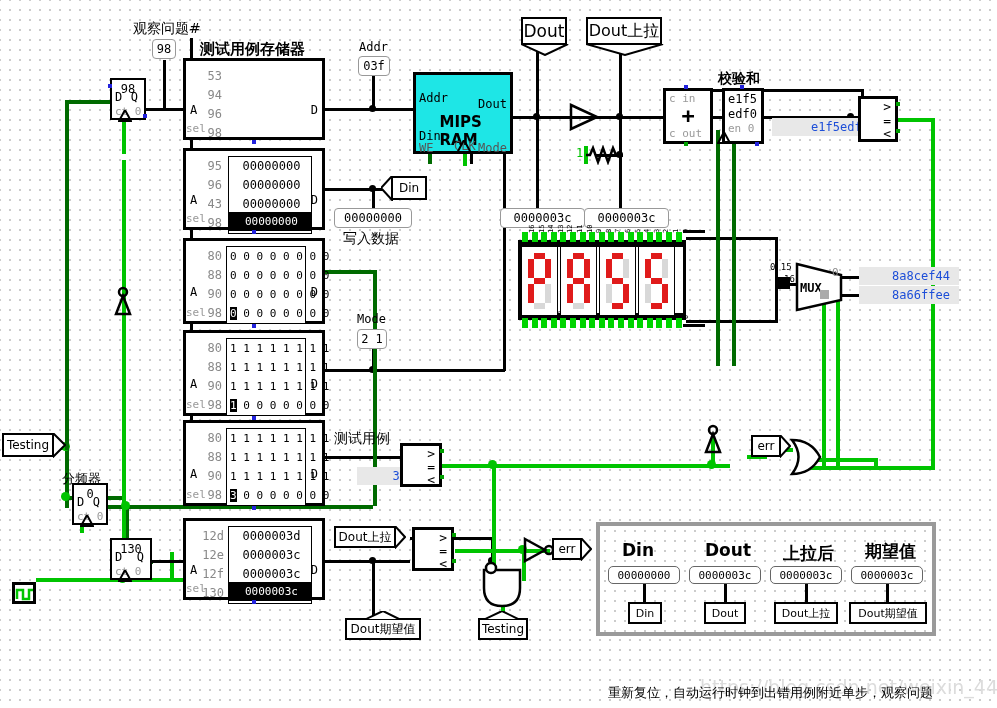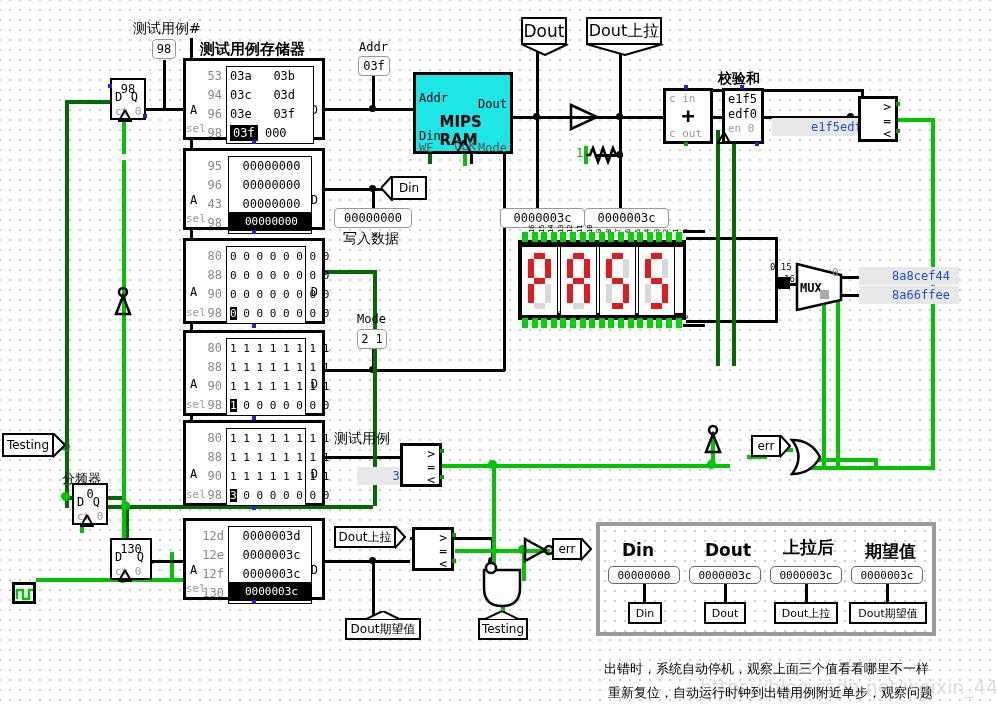--- a/index.html
+++ b/index.html
@@ -300,40 +300,34 @@
   <svg style="position:absolute;left:53px;top:433px;" width="13" height="25">
     <polygon points="0,0 12,12 0,24" fill="#fff" stroke="#000" stroke-width="2"></polygon>
   </svg>
 
   <div class="clkbox" style="left:12px;top:582px;width:24px;height:22px;">
     <svg width="20" height="18">
       <polyline points="2,14 2,5 8,5 8,14 14,14 14,5 18,5" fill="none" stroke="#00c400" stroke-width="2.5"></polyline>
     </svg>
   </div>
 
-  <div class="lbl cn" style="left:133px;top:20px;font-size:14px;">测试用例#</div>
+  <div class="lbl cn" style="left:133px;top:20px;font-size:14px;">观察问题#</div>
   <div class="probe" style="left:152px;top:39px;width:24px;height:20px;">
     <span>98</span>
   </div>
   <div class="lbl cn" style="left:200px;top:40px;font-size:15px;font-weight:bold;">测试用例存储器</div>
 
   <div class="mem" style="left:183px;top:58px;width:142px;height:82px;">
     <div class="pA" style="top:42px;">A</div>
     <div class="pD" style="top:42px;">D</div>
     <div class="addrs" style="left:14px;top:6px;width:22px;">
       <div>53</div>
       <div>94</div>
       <div>96</div>
       <div>98</div>
-    </div>
-    <div class="inner" style="left:40px;top:5px;width:88px;height:78px;">
-      <div class="row"><span>03a</span>&nbsp;&nbsp;&nbsp;<span>03b</span></div>
-      <div class="row"><span>03c</span>&nbsp;&nbsp;&nbsp;<span>03d</span></div>
-      <div class="row"><span>03e</span>&nbsp;&nbsp;&nbsp;<span>03f</span></div>
-      <div class="row"><span style="background:#000;color:#fff;padding:1px 3px;">03f</span>&nbsp;<span>000</span></div>
     </div>
     <div class="sel">sel</div>
   </div>
   <div class="pin" style="left:252px;top:140px;"></div>
   <div class="lbl" style="left:359px;top:40px;font-family:'DejaVu Sans Mono',monospace;font-size:12px;">Addr</div>
   <div class="probe" style="left:358px;top:56px;width:32px;height:20px;">
     <span>03f</span>
   </div>
 
   <div class="mem" style="left:183px;top:148px;width:142px;height:82px;">
@@ -719,21 +713,21 @@
   <div class="tunnel" style="left:478px;top:618px;width:50px;height:22px;font-size:12px;">
     <span>Testing</span>
   </div>
   <svg style="position:absolute;left:483px;top:611px;" width="38" height="9">
     <polygon points="0,9 37,9 19,0" fill="#fff" stroke="#000" stroke-width="2"></polygon>
   </svg>
 
   <div class="legend" style="left:596px;top:522px;width:340px;height:114px;">
     <h style="left:22px;top:14px;">Din</h>
     <h style="left:105px;top:14px;">Dout</h>
-    <h style="left:183px;top:10px;font-family:Liberation Mono, monospace;">上拉后</h>
+    <h style="left:183px;top:16px;font-family:Liberation Mono, monospace;">上拉后</h>
     <h style="left:265px;top:14px;">期望值</h>
 
     <div class="lv" style="left:8px;top:40px;width:72px;height:18px;">
         <span>00000000</span>
       </div>
     <div class="lv" style="left:89px;top:40px;width:72px;height:18px;">
         <span>0000003c</span>
       </div>
     <div class="lv" style="left:170px;top:40px;width:72px;height:18px;">
         <span>0000003c</span>
@@ -755,16 +749,15 @@
       </div>
     <div class="lt" style="left:174px;top:76px;width:64px;height:22px;">
         <span>Dout上拉</span>
       </div>
     <div class="lt" style="left:249px;top:76px;width:78px;height:22px;">
         <span>Dout期望值</span>
       </div>
   </div>
 
   <div class="wm" style="left:700px;top:676px;">https://blog.csdn.net/weixin_44529208</div>
-  <div class="foot cn" style="left:604px;top:660px;">出错时，系统自动停机，观察上面三个值看看哪里不一样</div>
   <div class="foot cn" style="left:608px;top:684px;">重新复位，自动运行时钟到出错用例附近单步，观察问题</div>
 
 </div>
 
 </body></html>

